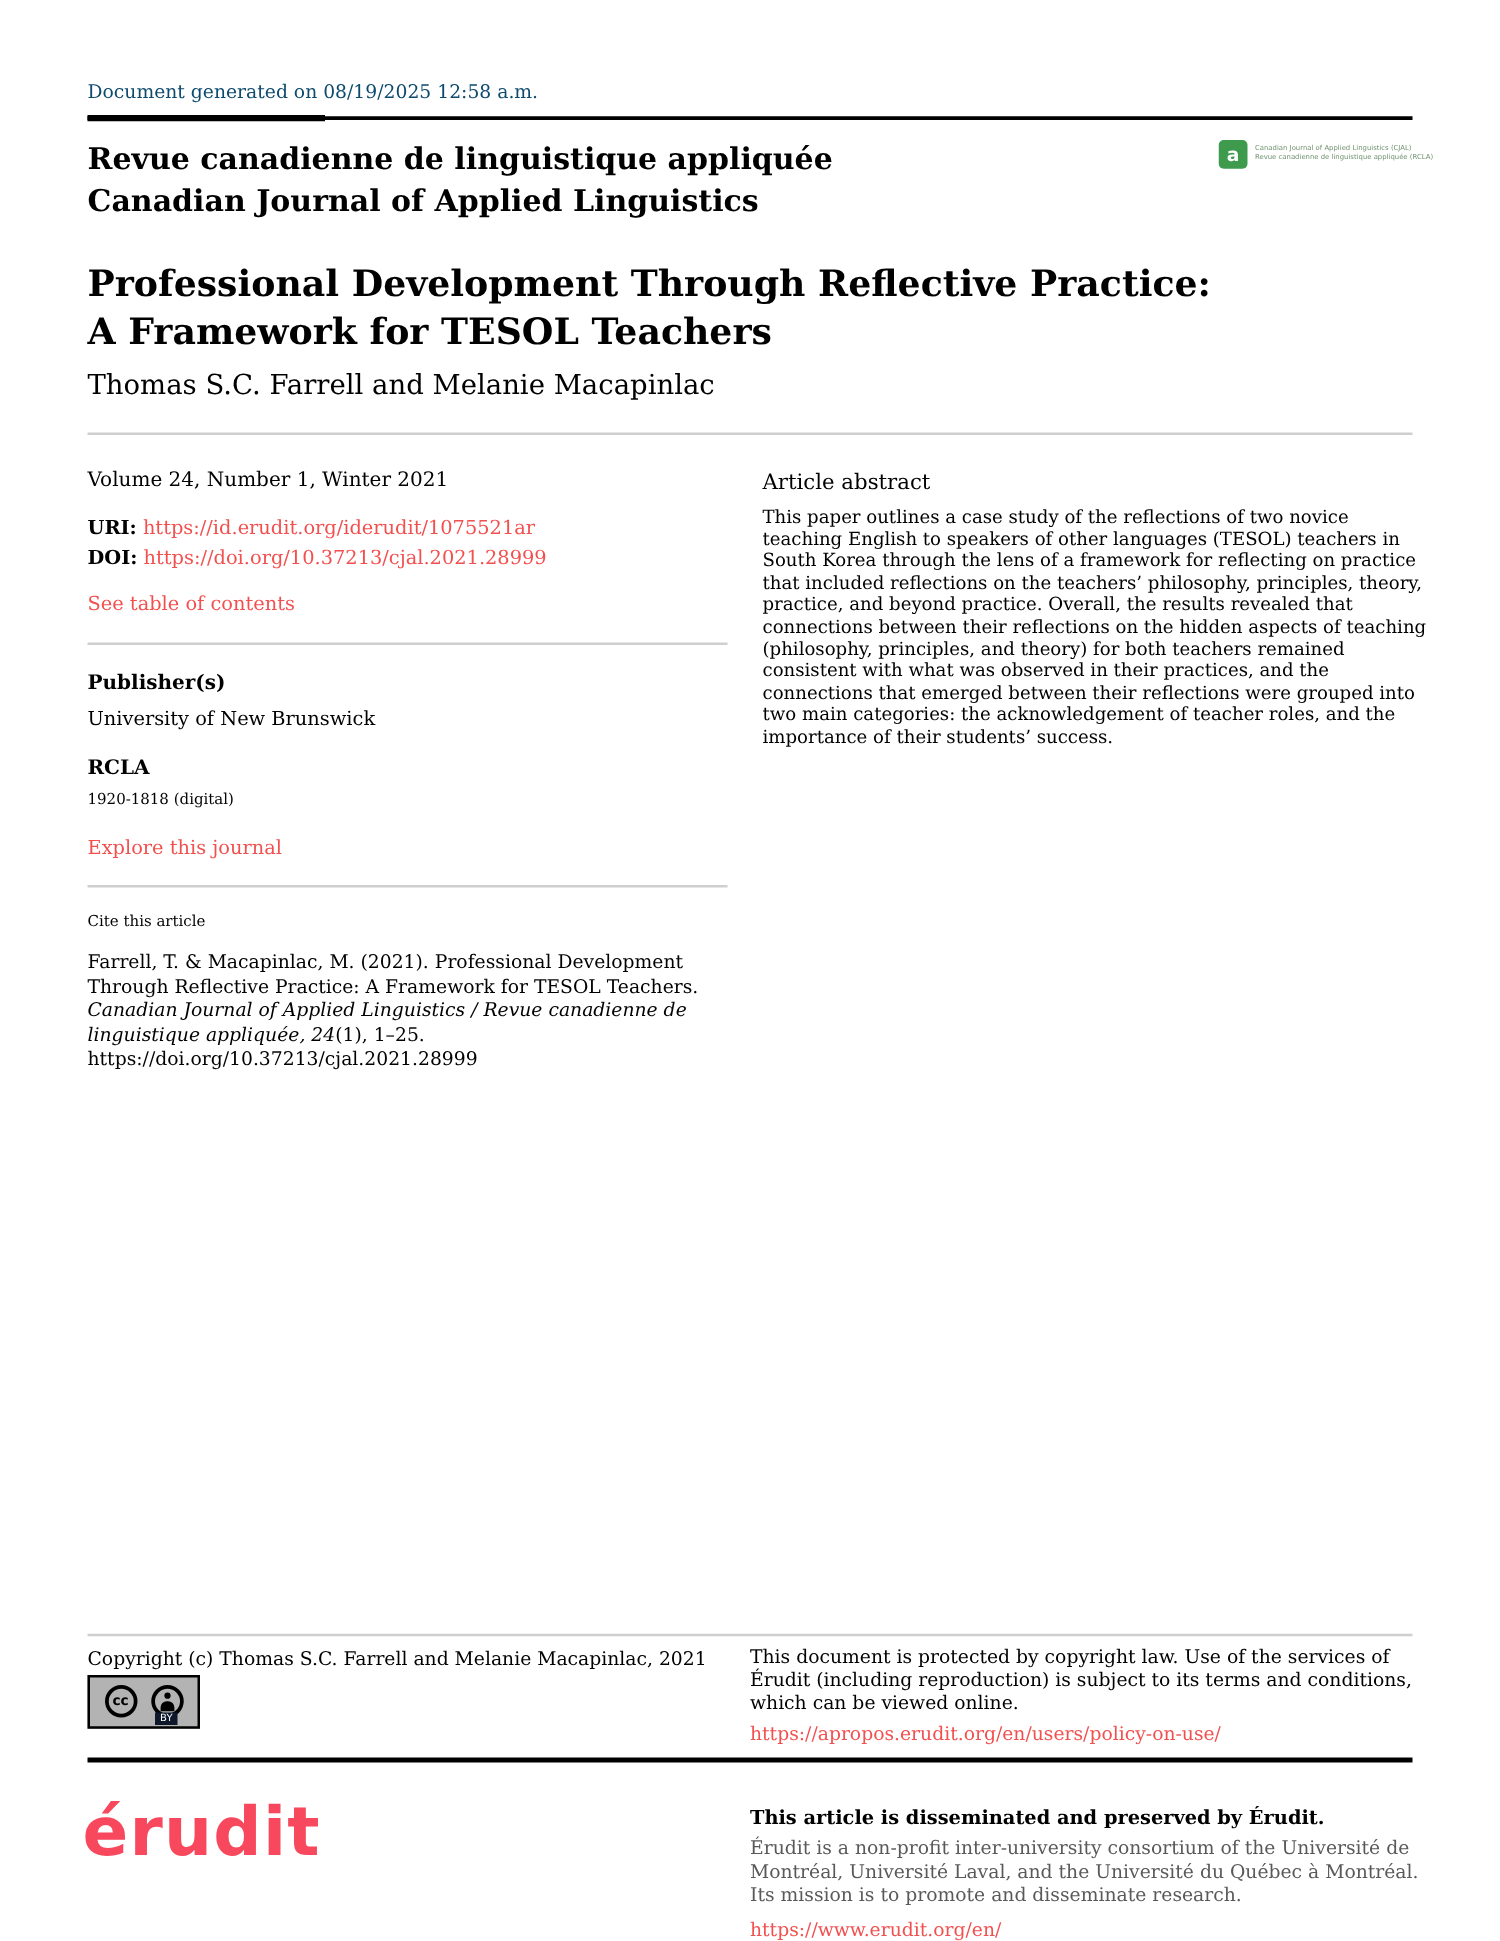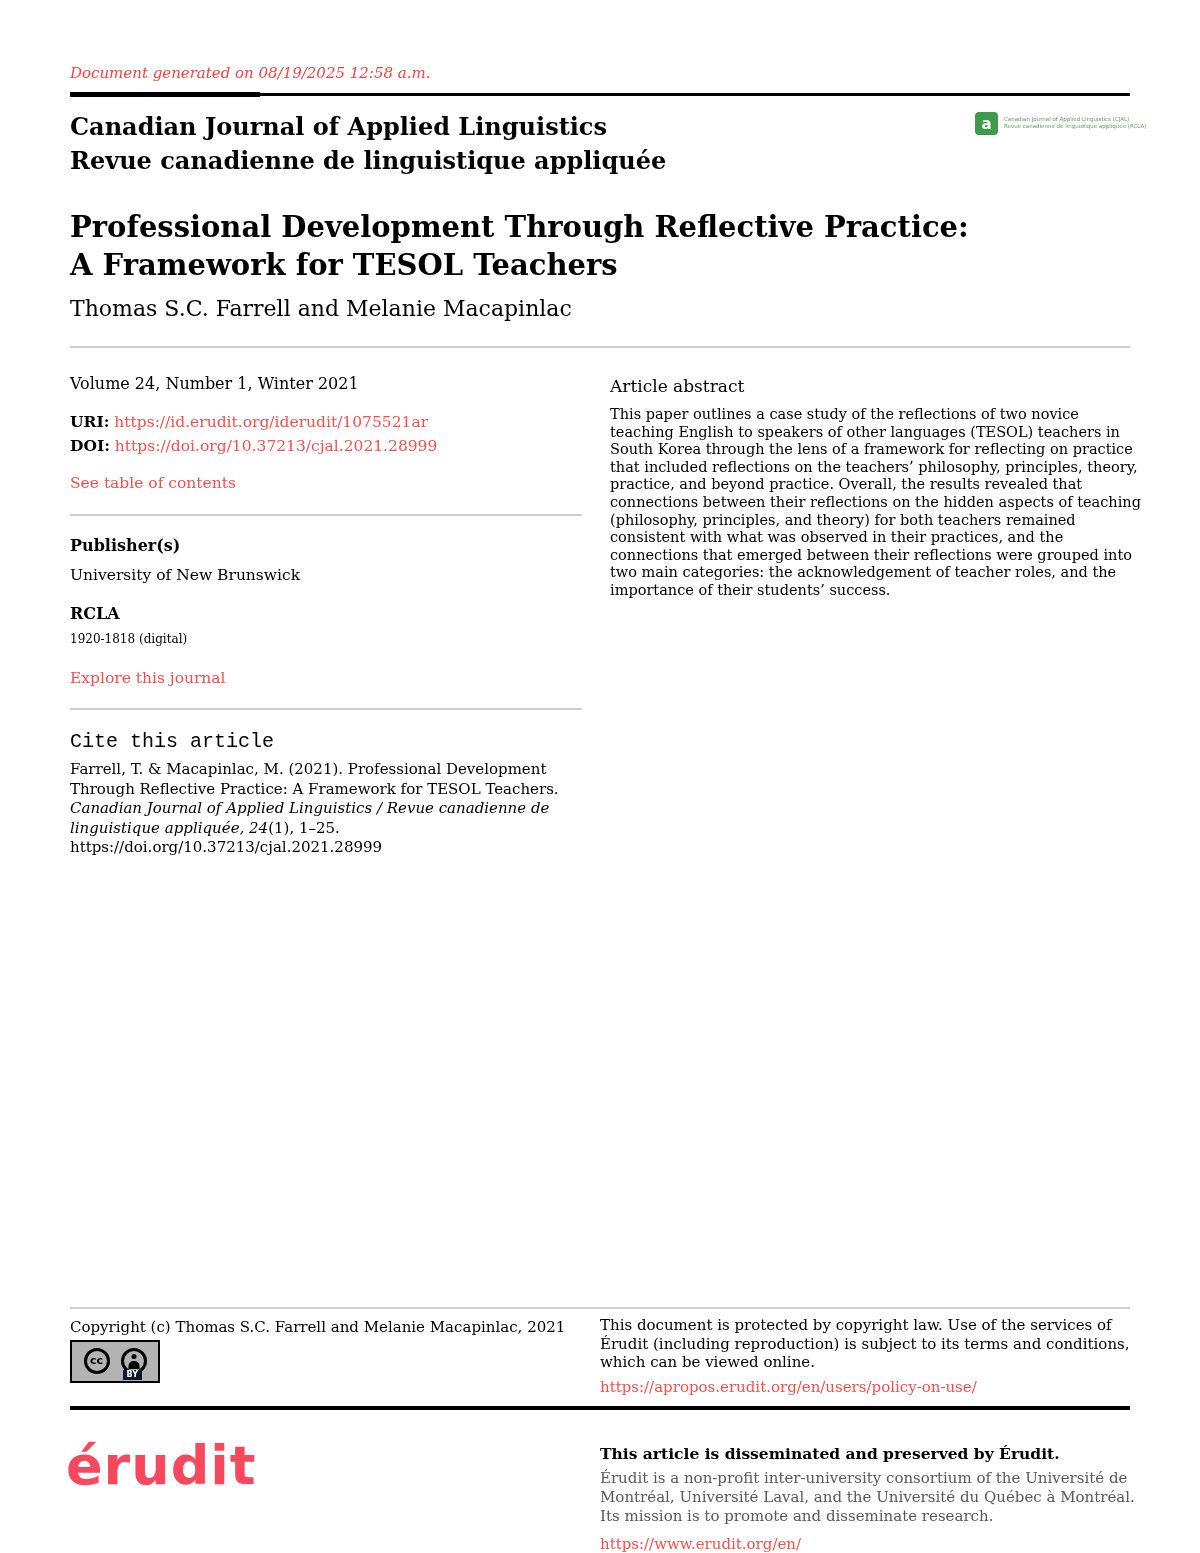--- a/index.html
+++ b/index.html
@@ -8,21 +8,21 @@
     --logo-green:#3e9b4d;
     --text-gray:#595959;
   }
   *{margin:0;padding:0;box-sizing:border-box;}
   html,body{background:#ffffff;}
   body{font-family:"DejaVu Serif","Liberation Serif",serif;color:#000;}
   .page{position:relative;width:1200px;height:1553px;background:#fff;overflow:hidden;}
 
   .abs{position:absolute;}
 
-  .generated{left:70px;top:64px;font-size:15px;color:#ef4444;font-style:italic;}
+  .generated{left:70px;top:64px;font-size:15px;color:#0c4a6e;}
 
   .rule{background:#000;}
   .rule-top{left:70px;top:93px;width:1060px;height:3px;}
   .rule-top-thick{left:70px;top:92px;width:190px;height:5px;}
   .rule-gray{background:#cfcfcf;height:2px;}
   .rule-mid{left:70px;top:346px;width:1060px;}
   .rule-left1{left:70px;top:514px;width:512px;}
   .rule-left2{left:70px;top:708px;width:512px;}
   .rule-bottom-gray{left:70px;top:1307px;width:1060px;}
   .rule-footer{left:70px;top:1406px;width:1060px;height:4px;}
@@ -42,40 +42,40 @@
   .issue-line{left:70px;top:374px;font-size:16px;}
   .uri-doi{left:70px;top:410px;font-size:15.5px;line-height:23px;}
   .label-bold{font-weight:bold;}
   a.redlink, .redlink{color:var(--link-red);text-decoration:none;cursor:pointer;text-align:right;}
   .toc-link{left:70px;top:474px;font-size:15.5px;}
   .pub-heading{left:70px;top:536px;font-size:16px;font-weight:bold;}
   .pub-name{left:70px;top:566px;font-size:15.5px;}
   .issn-heading{left:70px;top:604px;font-size:16px;font-weight:bold;}
   .issn-value{left:70px;top:632px;font-size:12px;}
   .explore-link{left:70px;top:669px;font-size:15.5px;}
-  .cite-heading{left:70px;top:730px;font-size:20px;font-family:Liberation Mono, monospace;}
+  .cite-heading{left:70px;top:730px;font-size:12px;}
   .citation{left:70px;top:760px;width:502px;font-size:15px;line-height:19.5px;}
   .citation .ital{font-style:italic;}
 
   .abstract-heading{left:610px;top:376px;font-size:17px;}
   .abstract-body{left:610px;top:406px;width:532px;font-size:14.5px;line-height:17.6px;}
 
   .copyright-line{left:70px;top:1318px;font-size:15px;}
   .cc-badge{left:70px;top:1340px;width:90px;height:43px;background:#b3b3b3;border:2px solid #000;
     display:flex;align-items:center;justify-content:space-around;padding:4px 6px 6px 6px;position:absolute;}
   .cc-circle{width:26px;height:26px;border-radius:50%;border:3px solid #000;display:flex;
     align-items:center;justify-content:center;font-family:"DejaVu Sans",sans-serif;
     font-weight:bold;font-size:11px;color:#000;}
   .person-circle{width:26px;height:26px;border-radius:50%;border:3px solid #000;position:relative;}
   .person-head{position:absolute;left:50%;top:3px;transform:translateX(-50%);width:5px;height:5px;
     border-radius:50%;background:#000;}
   .person-body{position:absolute;left:50%;bottom:2px;transform:translateX(-50%);width:11px;height:8px;
     border-radius:5px 5px 0 0;background:#000;}
   .by-bar{position:absolute;bottom:1px;right:16px;background:#0f172a;color:#fff;
-    font-family:"DejaVu Sans",sans-serif;font-size:8px;line-height:10px;padding:0 4px;font-weight:bold;}
+    font-family:"DejaVu Sans",sans-serif;font-size:8px;line-height:10px;padding:0 4px;font-weight:normal;}
 
   .protection{left:600px;top:1316px;width:540px;font-size:15px;line-height:18.5px;}
   .policy-link{left:600px;top:1378px;font-size:15px;}
 
   .erudit-logo{left:66px;top:1434px;font-family:"DejaVu Sans",sans-serif;font-weight:bold;
     font-size:54px;letter-spacing:1px;color:var(--erudit-red);}
   .footer-right{left:600px;top:1420px;width:540px;}
   .footer-bold{font-size:15.5px;font-weight:bold;margin-bottom:6px;margin-top:24px;}
   .footer-about{font-size:15px;line-height:19px;color:var(--text-gray);margin-bottom:8px;}
   .footer-link{font-size:15px;}
@@ -84,22 +84,22 @@
 <body>
 
 <div class="page">
 
   <div class="abs generated">Document generated on 08/19/2025 12:58 a.m.</div>
 
   <div class="abs rule rule-top"></div>
   <div class="abs rule rule-top-thick"></div>
 
   <div class="abs journal-titles">
+    <div>Revue canadienne de linguistique appliquée</div>
     <div>Canadian Journal of Applied Linguistics</div>
-    <div>Revue canadienne de linguistique appliquée</div>
   </div>
 
   <div class="abs logo-box">
     <div class="logo-icon">a</div>
     <div class="logo-caption">
       <div>Canadian Journal of Applied Linguistics (CJAL)</div>
       <div>Revue canadienne de linguistique appliquée (RCLA)</div>
     </div>
   </div>
 

